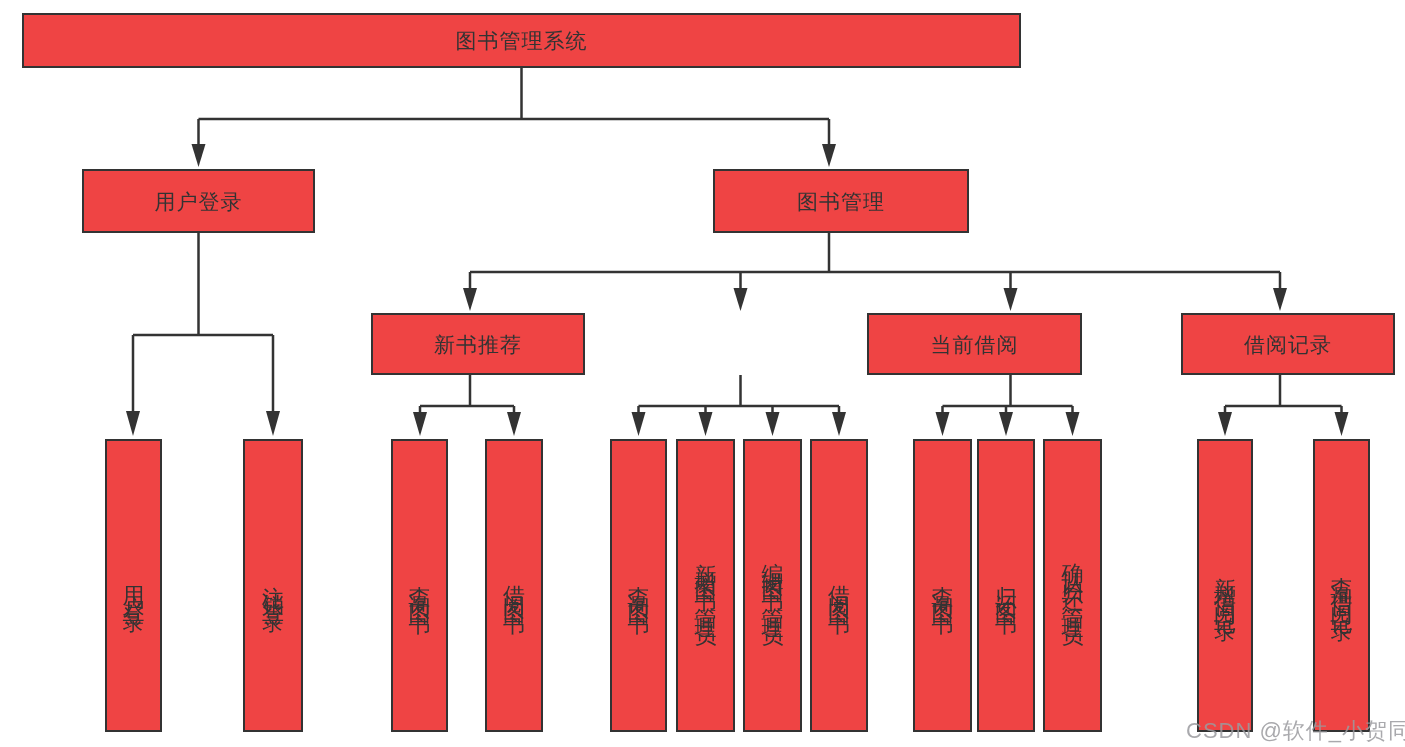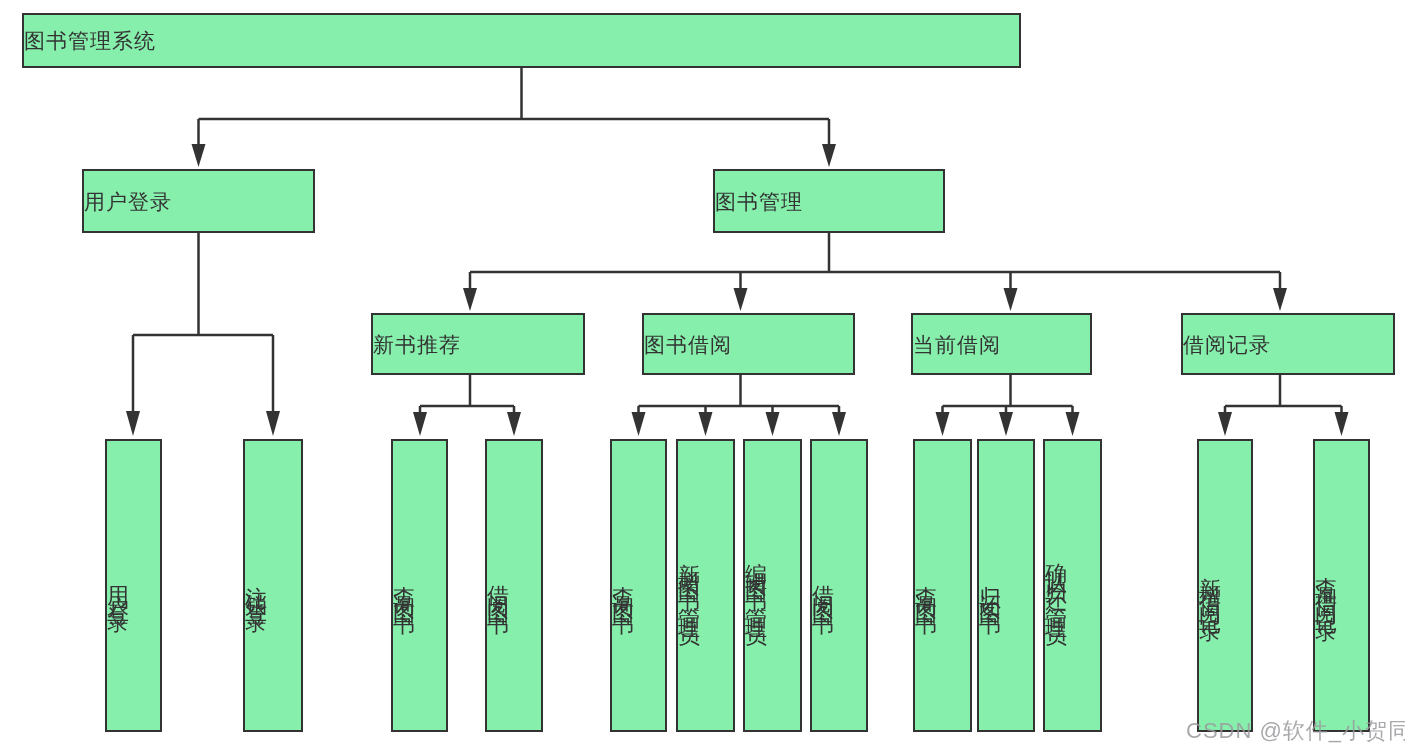--- a/index.html
+++ b/index.html
@@ -8,24 +8,24 @@
     width:1405px;height:747px;
     background:#ffffff;
     font-family:"Liberation Sans","DejaVu Sans",sans-serif;
     overflow:hidden;
   }
   .connectors{position:absolute;left:0;top:0;z-index:1;}
   .box{
     position:absolute;
     box-sizing:border-box;
     border:2.5px solid #333333;
-    background:#86efac;
+    background:#ef4444;
     display:flex;
     align-items:center;
-    justify-content:flex-start;
+    justify-content:center;
     z-index:2;
   }
   .box span{
     color:#333333;
     line-height:1;
     white-space:nowrap;
   }
   .h span{
     font-size:21px;
     letter-spacing:1px;
@@ -89,31 +89,28 @@
     </g>
   </svg>
 
   <div class="box h root">
     <span>图书管理系统</span>
   </div>
 
   <div class="box h lvl2" style="left:82px;width:233px">
     <span>用户登录</span>
   </div>
-  <div class="box h lvl2" style="left:713px;width:232px">
+  <div class="box h lvl2" style="left:713px;width:256px">
     <span>图书管理</span>
   </div>
 
   <div class="box h lvl3" style="left:363px;width:214px">
     <span>新书推荐</span>
   </div>
-  <div class="box h lvl3" style="left:634px;width:213px">
-    <span>图书借阅</span>
-  </div>
-  <div class="box h lvl3" style="left:903px;width:181px">
+  <div class="box h lvl3" style="left:859px;width:215px">
     <span>当前借阅</span>
   </div>
   <div class="box h lvl3" style="left:1173px;width:214px">
     <span>借阅记录</span>
   </div>
 
   <div class="box v" style="left:105px;width:57px">
     <span>用户登录</span>
   </div>
   <div class="box v" style="left:243px;width:60px">

